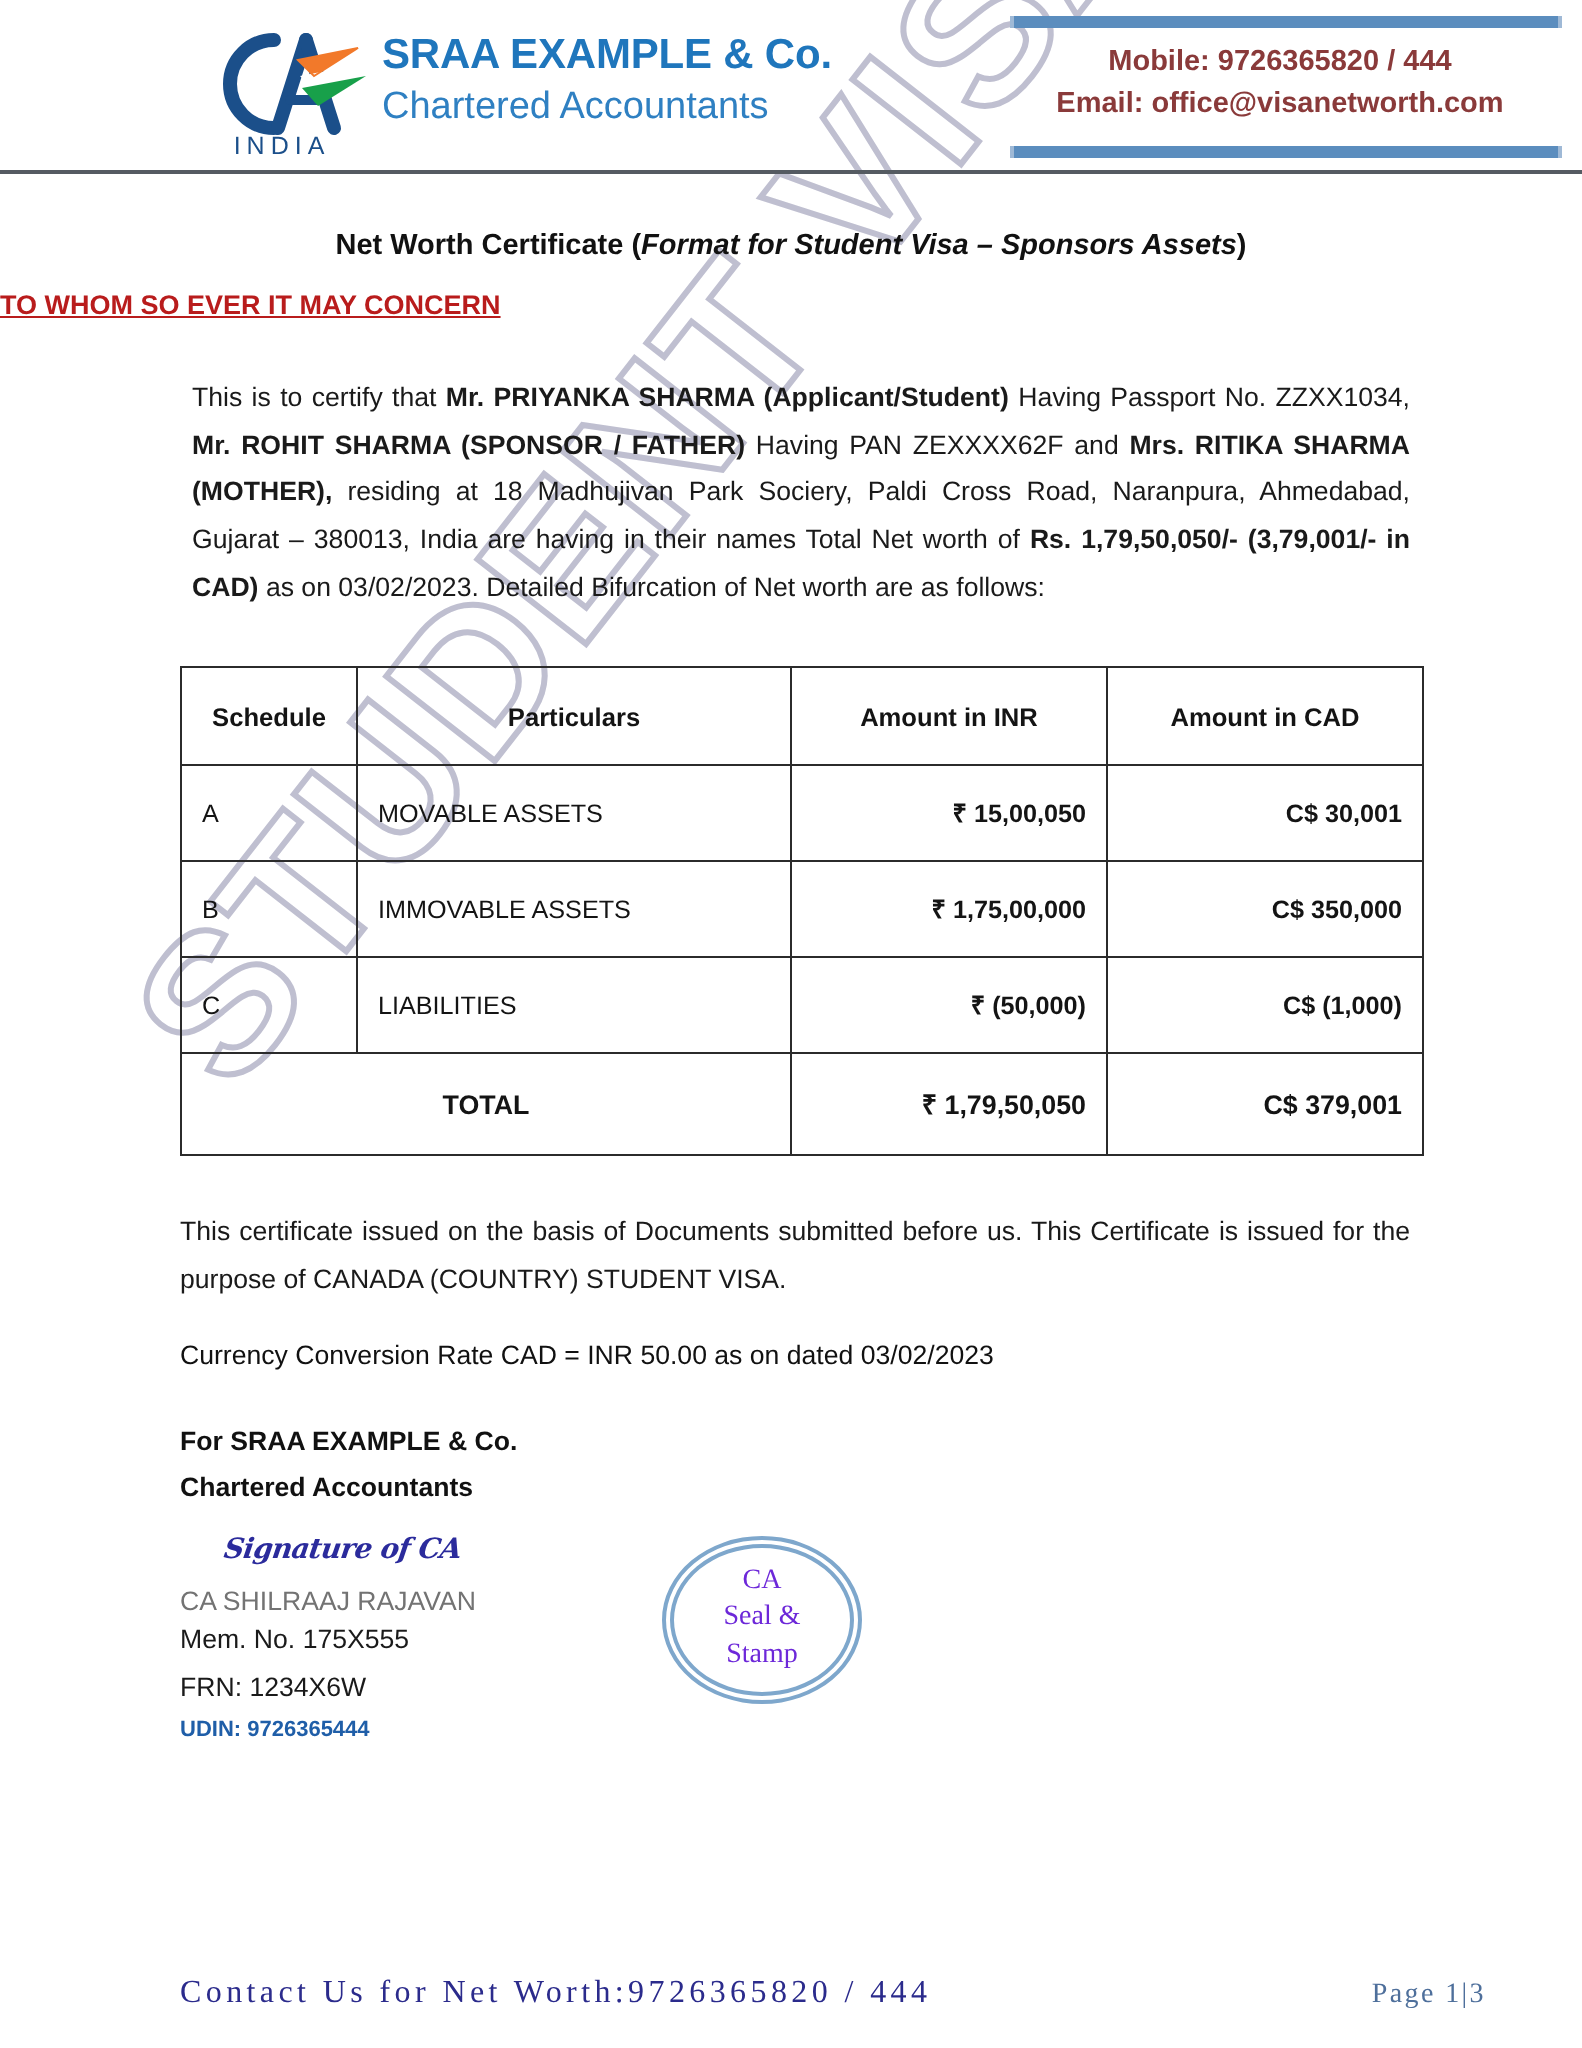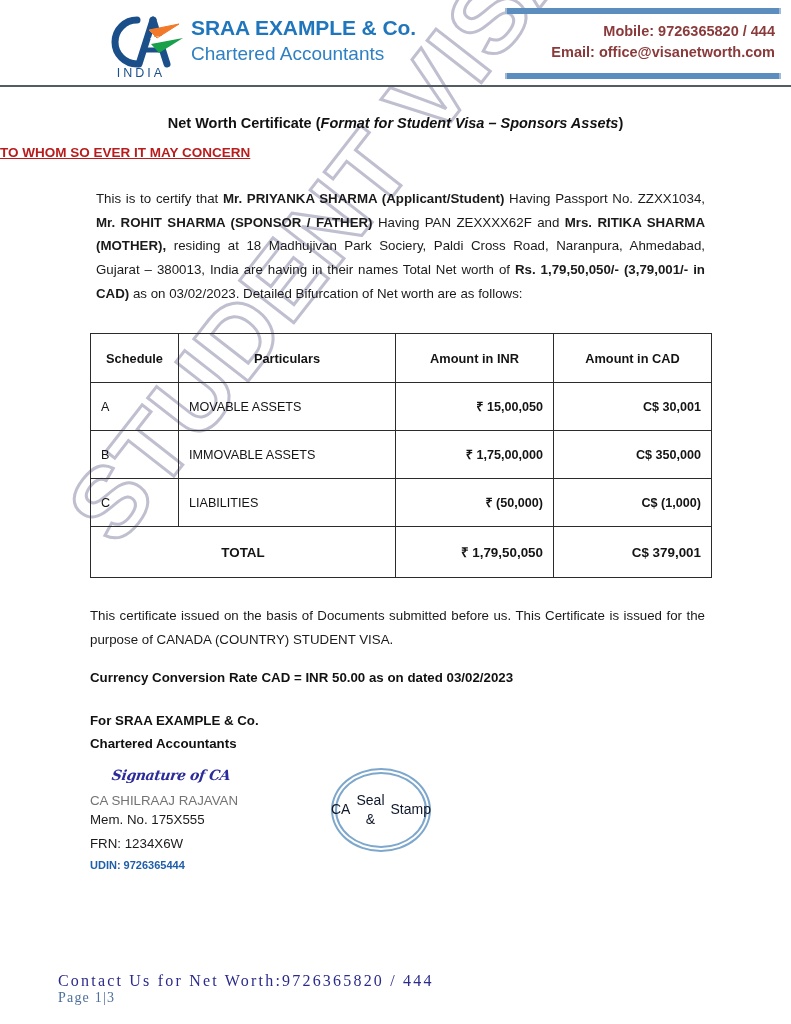--- a/index.html
+++ b/index.html
@@ -83,21 +83,21 @@
     font-size: 19px;
     color: #2f80c2;
     line-height: 1.25;
     margin-top: 2px;
   }
 
   .contact-block {
     flex: 0 0 276px;
     width: 276px;
     padding-top: 2px;
-    text-align: right;
+    text-align: center;
   }
   .contact-rule {
     height: 6px;
     background: #5b8dbe;
     border-left: 2px solid #9fb9d6;
     border-right: 2px solid #9fb9d6;
     box-sizing: border-box;
   }
   .contact-rule.bottom { margin-top: 6px; }
   .contact-lines {
@@ -205,21 +205,21 @@
   
   .post {
     position: relative;
     z-index: 10;
     padding: 0 86px 0 90px;
     margin-top: 26px;
   }
   .post .para { font-size: 13.3px; }
   .rate-line {
     font-size: 13.3px;
-    font-weight: bold;
+    font-weight: normal;
     margin-top: 18px;
     color: #111;
   }
 
   
   .signblock {
     position: relative;
     z-index: 10;
     padding: 0 0 0 90px;
     margin-top: 24px;
@@ -278,42 +278,41 @@
   .seal-ring-inner {
     position: absolute;
     left: 4px; top: 4px; right: 4px; bottom: 4px;
     border: 2px solid #7ea7cc;
     border-radius: 50%;
   }
   .seal-text {
     position: absolute;
     inset: 0;
     display: flex;
-    flex-direction: row;
+    flex-direction: column;
     align-items: center;
     justify-content: center;
-    font-family: Liberation Sans, sans-serif;
+    font-family: Liberation Serif, serif;
     font-size: 14px;
-    color: #0f172a;
+    color: #6d28d9;
     line-height: 1.32;
     text-align: center;
   }
 
   
   .footer {
     position: absolute;
     left: 0;
-    right: 0;
+    right: 16px;
     bottom: 18px;
     z-index: 10;
-    padding: 0 32px 0 58px;
+    padding: 0 32px 0 90px;
     display: flex;
     align-items: baseline;
     justify-content: space-between;
-    flex-direction: column;
   }
   .footer-left {
     font-family: "Liberation Serif", serif;
     font-size: 16px;
     letter-spacing: 2.2px;
     color: #2b2b8c;
     white-space: nowrap;
   }
   .footer-right {
     font-family: "Liberation Serif", serif;

